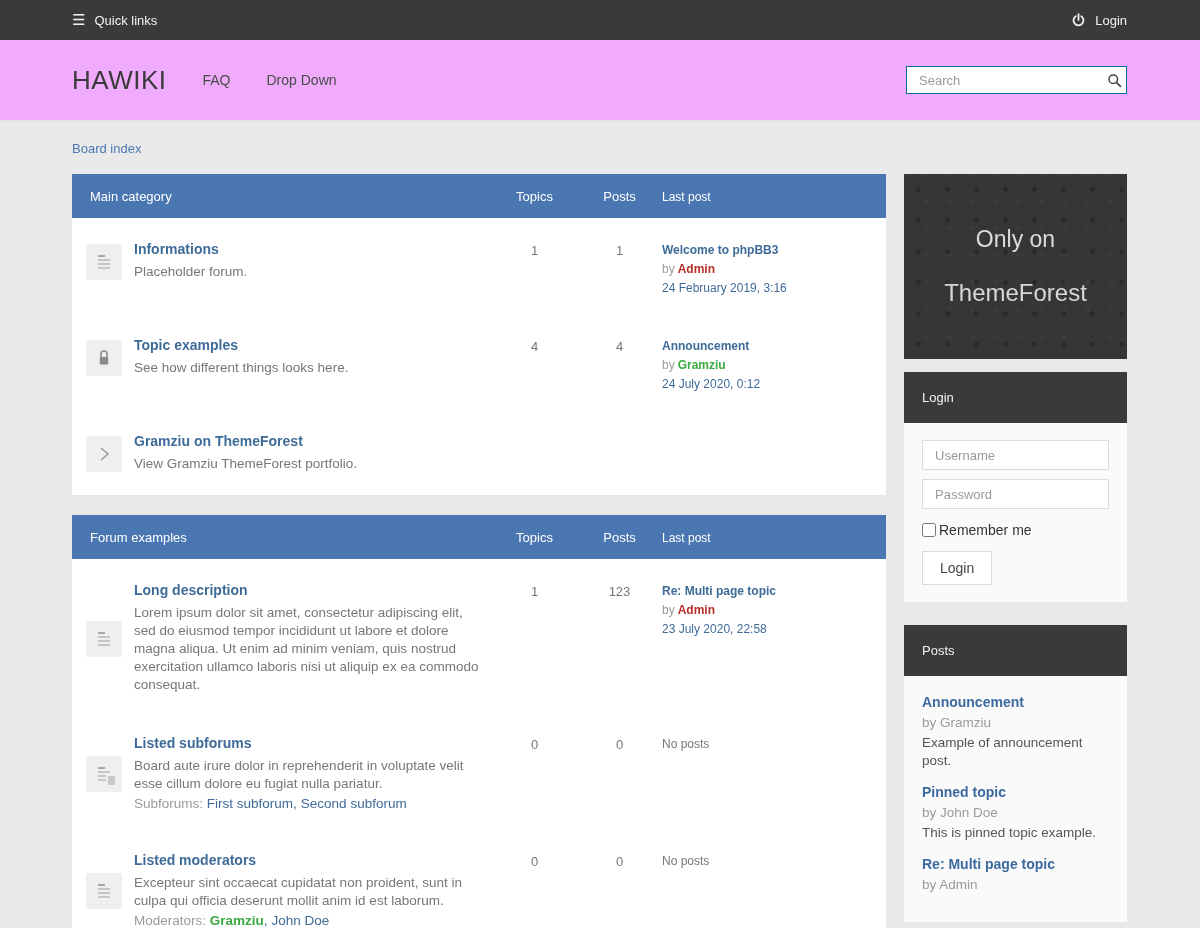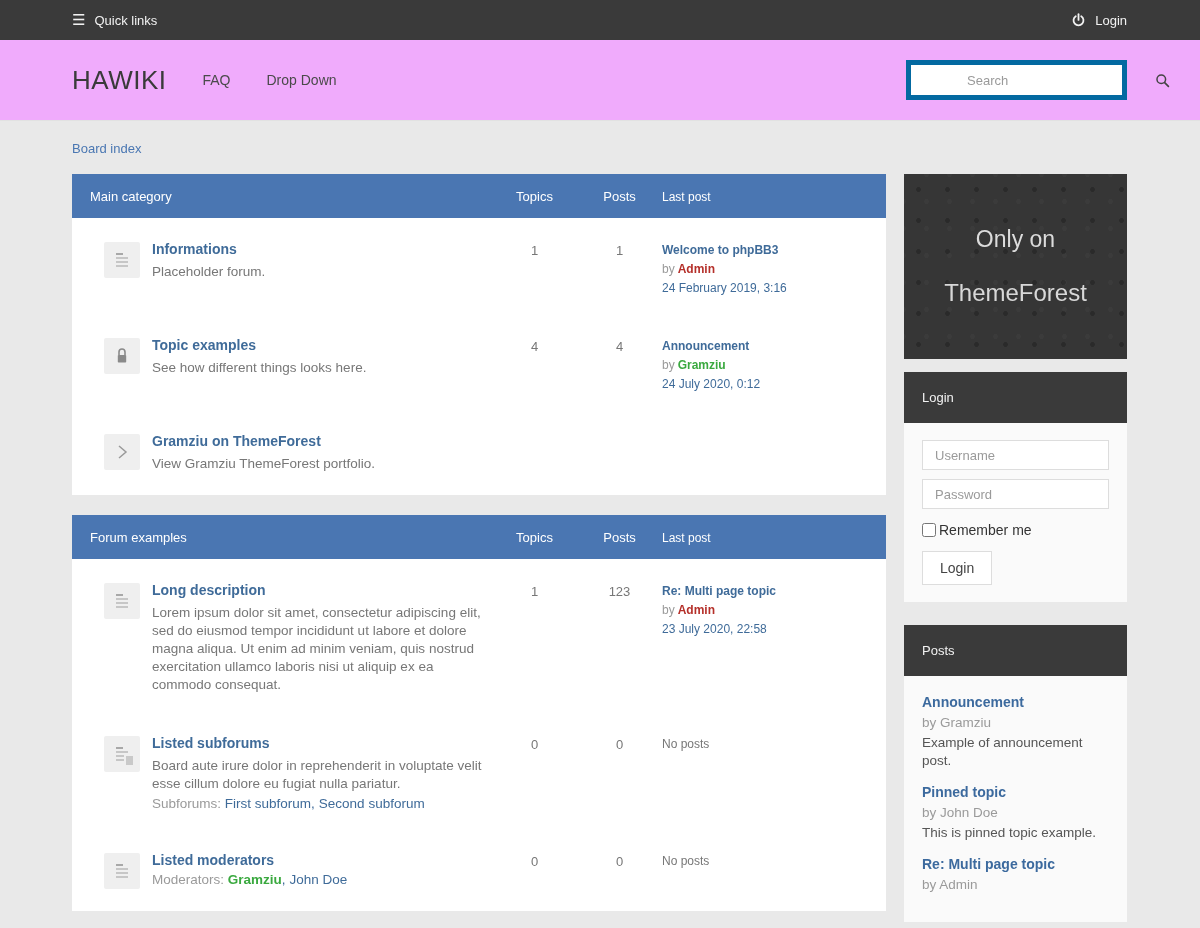--- a/index.html
+++ b/index.html
@@ -12,22 +12,22 @@
             justify-content:space-between; padding:0 73px 0 72px; }
   .topbar a { color:#f2f2f2; font-size:13px; display:flex; align-items:center; gap:9px; }
   .burger { font-size:15px; line-height:1; position:relative; top:-1px; }
 
   
   .site-header { height:81px; background:#f0abfc; border-bottom:1px solid #e2e2e2;
                  display:flex; align-items:center; padding:0 73px 0 72px; }
   .logo { font-size:26px; color:#3a3a3a; font-weight:500; letter-spacing:.5px; }
   .mainnav { display:flex; }
   .mainnav a { margin-left:36px; font-size:14px; color:#4a4a4a; }
-  .search { margin-left:auto; width:221px; height:40px; background:#fff;
-            border:5px solid #0369a1; display:flex; align-items:center;padding-left:44px; }
+  .search { margin-left:auto; width:221px; height:28px; background:#fff;
+            border:1px solid #0369a1; display:flex; align-items:center; }
   .search input { flex:1; border:0; outline:none; background:transparent;
                   padding:0 12px; font-size:13px; color:#555; font-family:inherit; }
   .search input::placeholder { color:#9a9a9a; }
   .search .mag { margin-right:12px; display:flex; cursor:pointer; }
 
   
   .page { padding:0 73px 0 72px; }
   .breadcrumb { padding:20px 0 18px; font-size:13px; }
   .breadcrumb a { color:#4a77b2; }
   .layout { display:flex; gap:18px; align-items:flex-start; }
@@ -36,21 +36,21 @@
 
   
   .cat { margin-bottom:20px; }
   .cat-header { background:#4a76b2; color:#fff; height:44px; display:flex;
                 align-items:center; font-size:13px; }
   .cat-header .h-name { flex:1; padding-left:18px; }
   .col-topics, .col-posts { width:85px; text-align:center; flex:none; }
   .col-last { width:224px; flex:none; }
   .cat-body { background:#fff; padding:2px 0 2px; }
   .row { display:flex; padding:20px 0; align-items:flex-start; }
-  .row-main { flex:1; display:flex; gap:12px; padding-left:32px; }
+  .row-main { flex:1; display:flex; gap:12px; padding-left:14px;align-items:center; }
   .ficon { width:36px; height:36px; background:#efefef; border-radius:2px; flex:none;
            display:flex; align-items:center; justify-content:center; margin-top:2px;
            position:relative; }
   .subfile { position:absolute; right:5px; bottom:5px; width:11px; height:13px;
              background:#c9c9c9; border:2px solid #efefef; }
   .ftext { flex:1; min-width:0; }
   .fname { font-size:14px; font-weight:700; color:#3f6b99; display:inline-block; }
   .fdesc { font-size:13.5px; color:#777; line-height:18px; margin-top:5px; max-width:345px; }
   .fsub  { font-size:13.5px; color:#9a9a9a; margin-top:3px; }
   .fsub a { color:#3f6b99; }
@@ -278,20 +278,21 @@
               <span class="ficon">
                 <svg width="20" height="24" viewBox="0 0 20 24">
                     <line x1="4" y1="6" x2="11" y2="6" stroke="#a8a8a8" stroke-width="2"></line>
                     <line x1="4" y1="10" x2="16" y2="10" stroke="#c6c6c6" stroke-width="2"></line>
                     <line x1="4" y1="14" x2="16" y2="14" stroke="#c6c6c6" stroke-width="2"></line>
                     <line x1="4" y1="18" x2="16" y2="18" stroke="#c6c6c6" stroke-width="2"></line>
                   </svg>
               </span>
               <div class="ftext">
                 <a class="fname">Listed moderators</a>
+                <div class="fdesc">Excepteur sint occaecat cupidatat non proident, sunt in culpa qui officia deserunt mollit anim id est laborum.</div>
                 <div class="fsub">
                   <span>Moderators:</span>
                   <a class="modlink1">Gramziu</a><span class="sep">,</span><a>John Doe</a>
                 </div>
               </div>
             </div>
             <div class="col-topics stat">0</div>
             <div class="col-posts stat">0</div>
             <div class="col-last">
               <span class="noposts">No posts</span>

